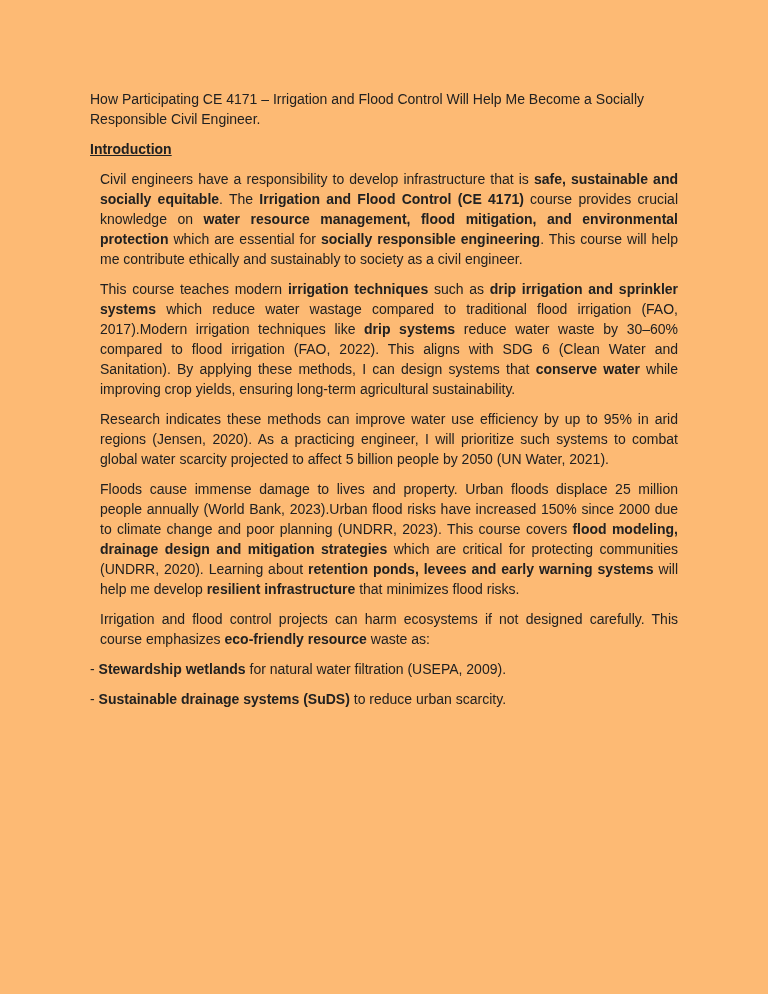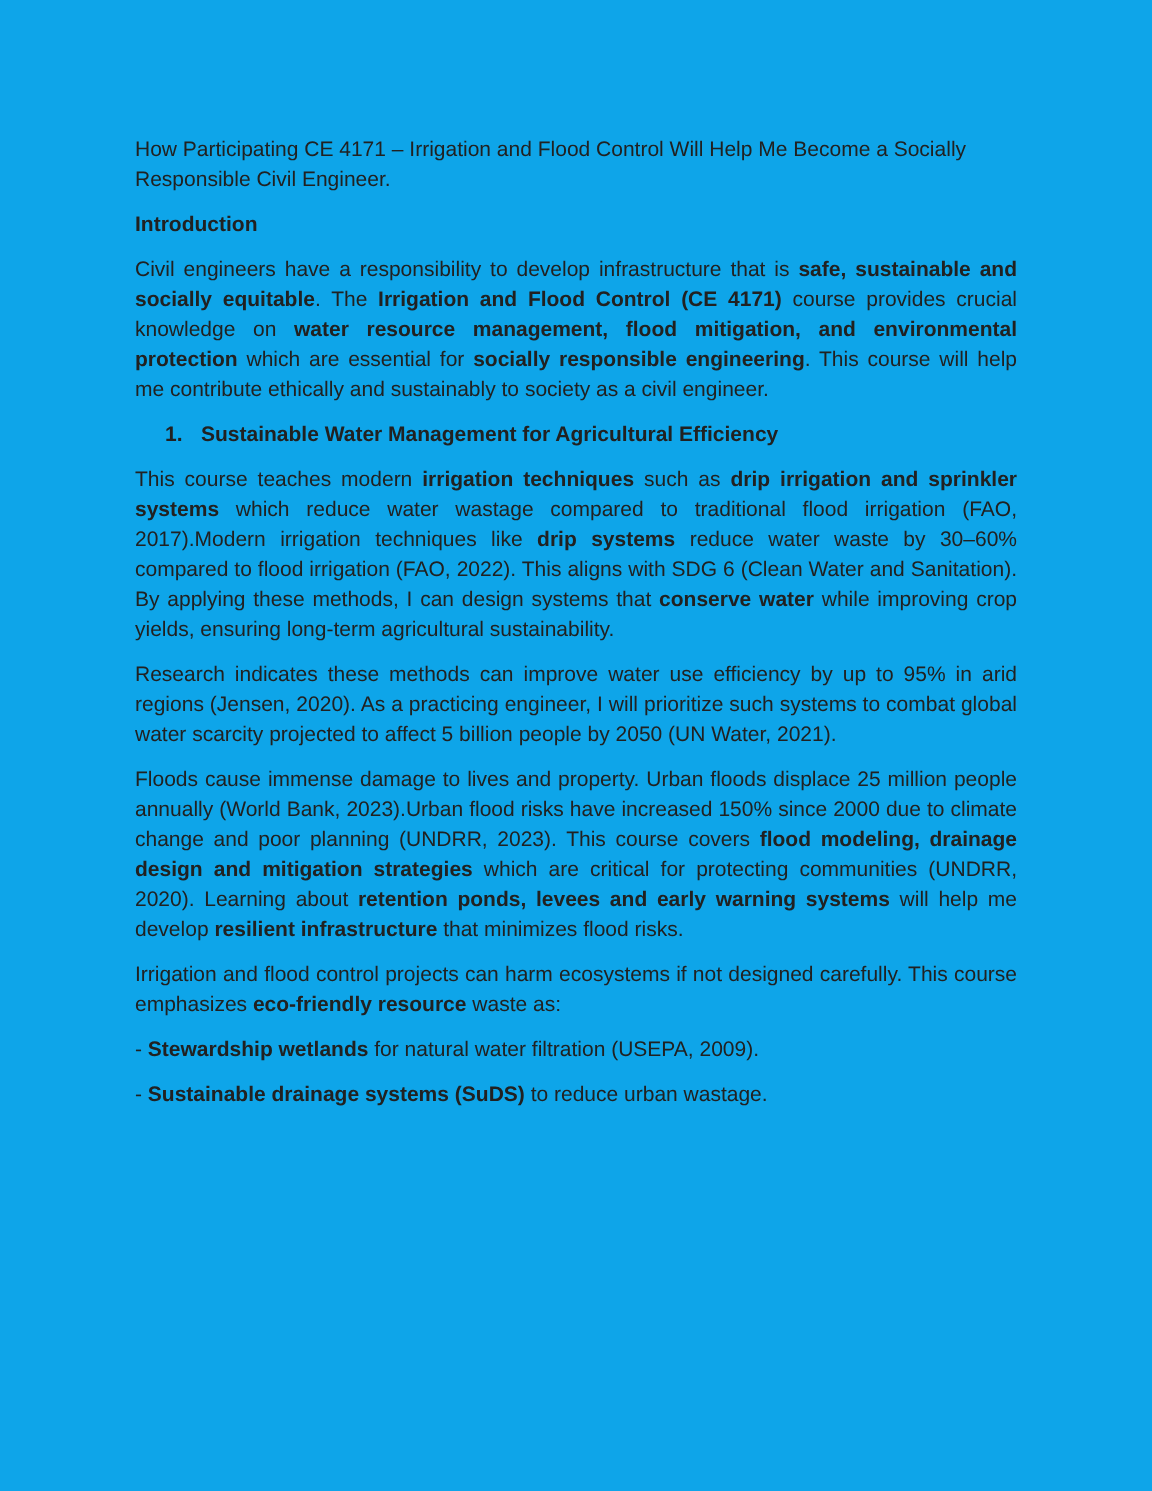--- a/index.html
+++ b/index.html
@@ -20,41 +20,40 @@
     left: 90px;
     width: 588px;
     font-family: "Liberation Sans", "DejaVu Sans", sans-serif;
     font-size: 14px;
     line-height: 20px;
     color: #212121;
   }
   .block { margin: 0 0 10px 0; }
   .block:last-child { margin-bottom: 0; }
   .align-left { text-align: left; }
-  .align-justify { text-align: justify; }
+  .align-justify { text-align: justify; margin-left: 10px; }
   .b { font-weight: bold; }
-  .u { }
+  .u { text-decoration: underline; }
   .numbered-heading { padding-left: 44px; }
   .numbered-heading .num {
     display: inline-block;
     width: 24px;
     margin-left: -24px;
     font-weight: bold;
     text-decoration: none;
   }
 </style>
 </head>
 <body>
 
-<div class="page" style="background: #0ea5e9;">
+<div class="page" style="background: #fdba74;">
   <div class="content" style="color: rgb(33, 33, 33);">
       <div class="block paragraph align-left"><span class="">How Participating CE 4171 – Irrigation and Flood Control Will Help Me Become a Socially Responsible Civil Engineer.</span></div>
       <div class="block heading align-left"><span class="b u">Introduction</span></div>
       <div class="block paragraph align-justify"><span class="">Civil engineers have a responsibility to develop infrastructure that is </span><span class="b ">safe, sustainable and socially equitable</span><span class="">. The </span><span class="b ">Irrigation and Flood Control (CE 4171)</span><span class=""> course provides crucial knowledge on </span><span class="b ">water resource management, flood mitigation, and environmental protection</span><span class=""> which are essential for </span><span class="b ">socially responsible engineering</span><span class="">. This course will help me contribute ethically and sustainably to society as a civil engineer.</span></div>
-      <div class="block numbered-heading align-left"><span class="num">1.</span><span class="b u">Sustainable Water Management for Agricultural Efficiency</span></div>
       <div class="block paragraph align-justify"><span class="">This course teaches modern </span><span class="b ">irrigation techniques</span><span class=""> such as </span><span class="b ">drip irrigation and sprinkler systems</span><span class=""> which reduce water wastage compared to traditional flood irrigation (FAO, 2017).Modern irrigation techniques like </span><span class="b ">drip systems</span><span class=""> reduce water waste by 30–60% compared to flood irrigation (FAO, 2022). This aligns with SDG 6 (Clean Water and Sanitation).  By applying these methods, I can design systems that </span><span class="b ">conserve water</span><span class=""> while improving crop yields, ensuring long-term agricultural sustainability.</span></div>
       <div class="block paragraph align-justify"><span class="">Research indicates these methods can improve water use efficiency by up to 95% in arid regions (Jensen, 2020). As a practicing engineer, I will prioritize such systems to combat global water scarcity projected to affect 5 billion people by 2050 (UN Water, 2021).</span></div>
       <div class="block paragraph align-justify"><span class="">Floods cause immense damage to lives and property. Urban floods displace 25 million people annually (World Bank, 2023).Urban flood risks have increased 150% since 2000 due to climate change and poor planning (UNDRR, 2023). This course covers </span><span class="b ">flood modeling, drainage design and mitigation strategies</span><span class=""> which are critical for protecting communities (UNDRR, 2020). Learning about </span><span class="b ">retention ponds, levees and early warning systems</span><span class=""> will help me develop </span><span class="b ">resilient infrastructure</span><span class=""> that minimizes flood risks.</span></div>
       <div class="block paragraph align-justify"><span class="">Irrigation and flood control projects can harm ecosystems if not designed carefully. This course emphasizes </span><span class="b ">eco-friendly resource</span><span class=""> waste as:</span></div>
       <div class="block paragraph align-left"><span class="">- </span><span class="b ">Stewardship wetlands</span><span class=""> for natural water filtration (USEPA, 2009).</span></div>
-      <div class="block paragraph align-left"><span class="">- </span><span class="b ">Sustainable drainage systems (SuDS)</span><span class=""> to reduce urban wastage.</span></div>
+      <div class="block paragraph align-left"><span class="">- </span><span class="b ">Sustainable drainage systems (SuDS)</span><span class=""> to reduce urban scarcity.</span></div>
     </div>
 </div>
 
 </body></html>

